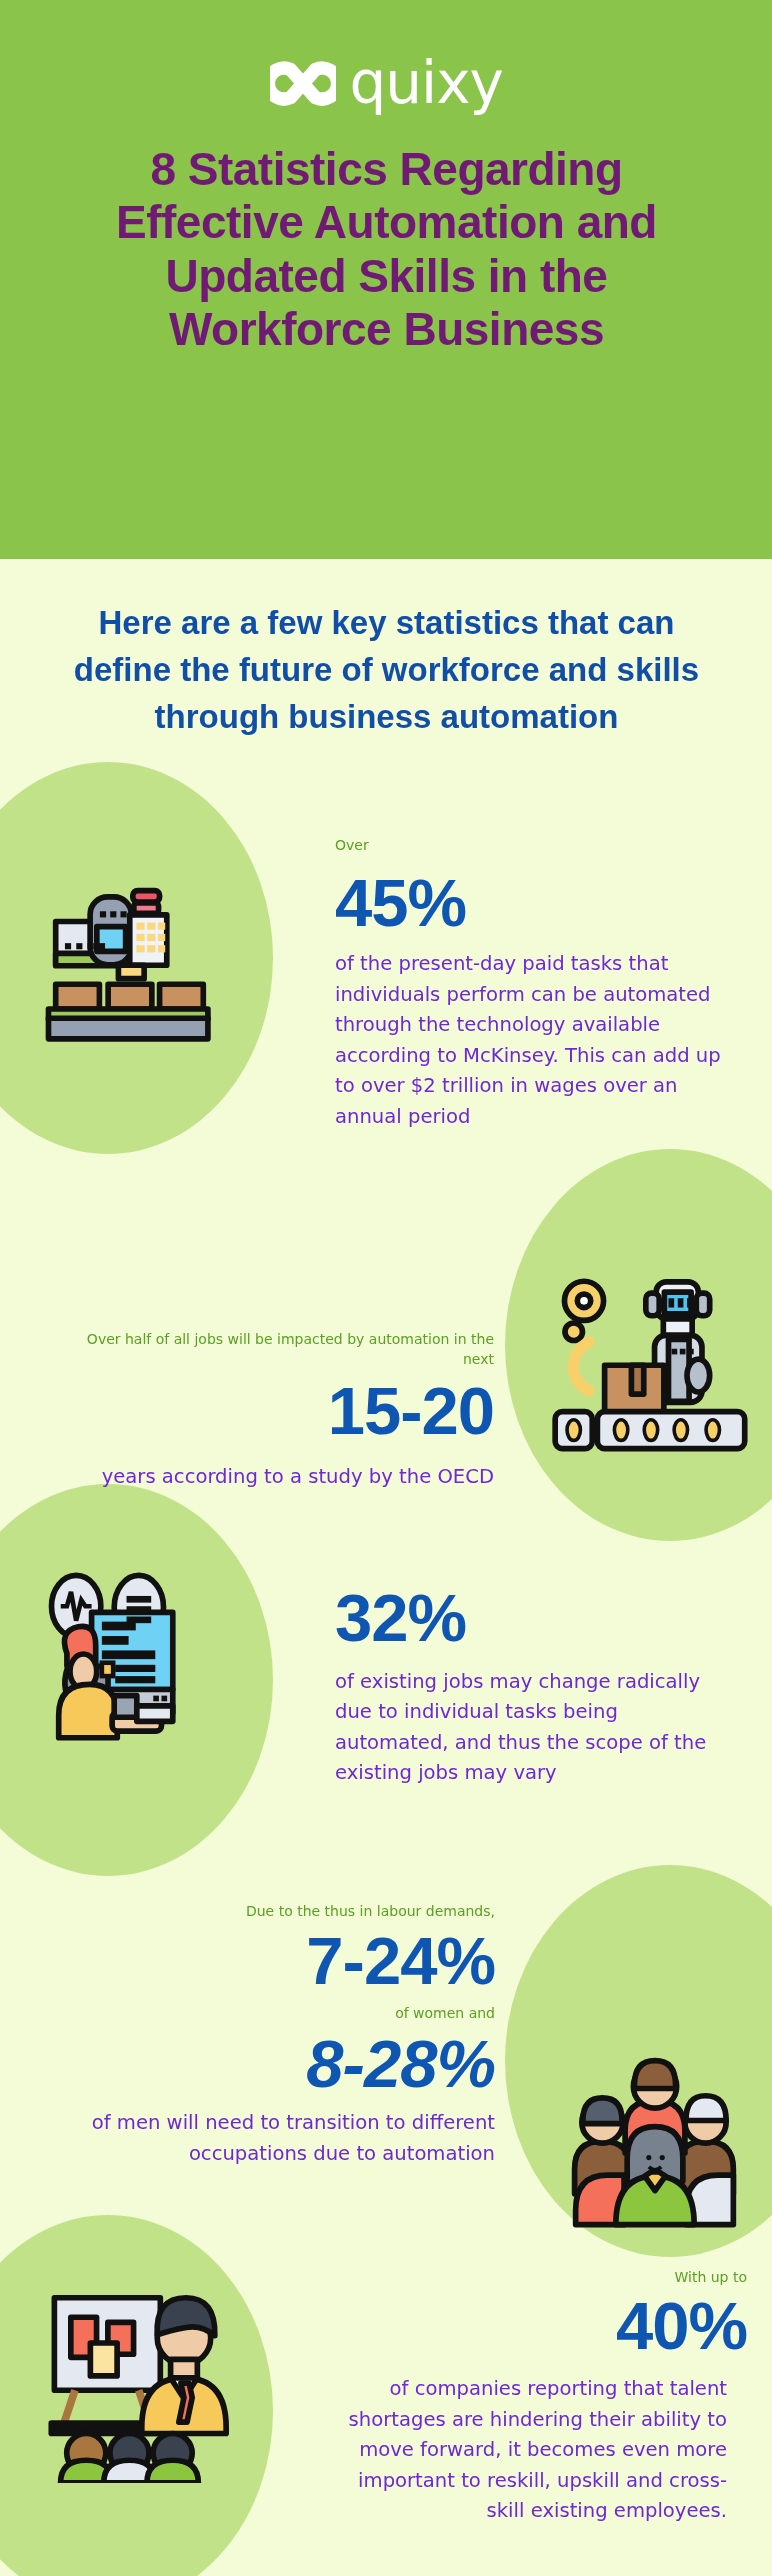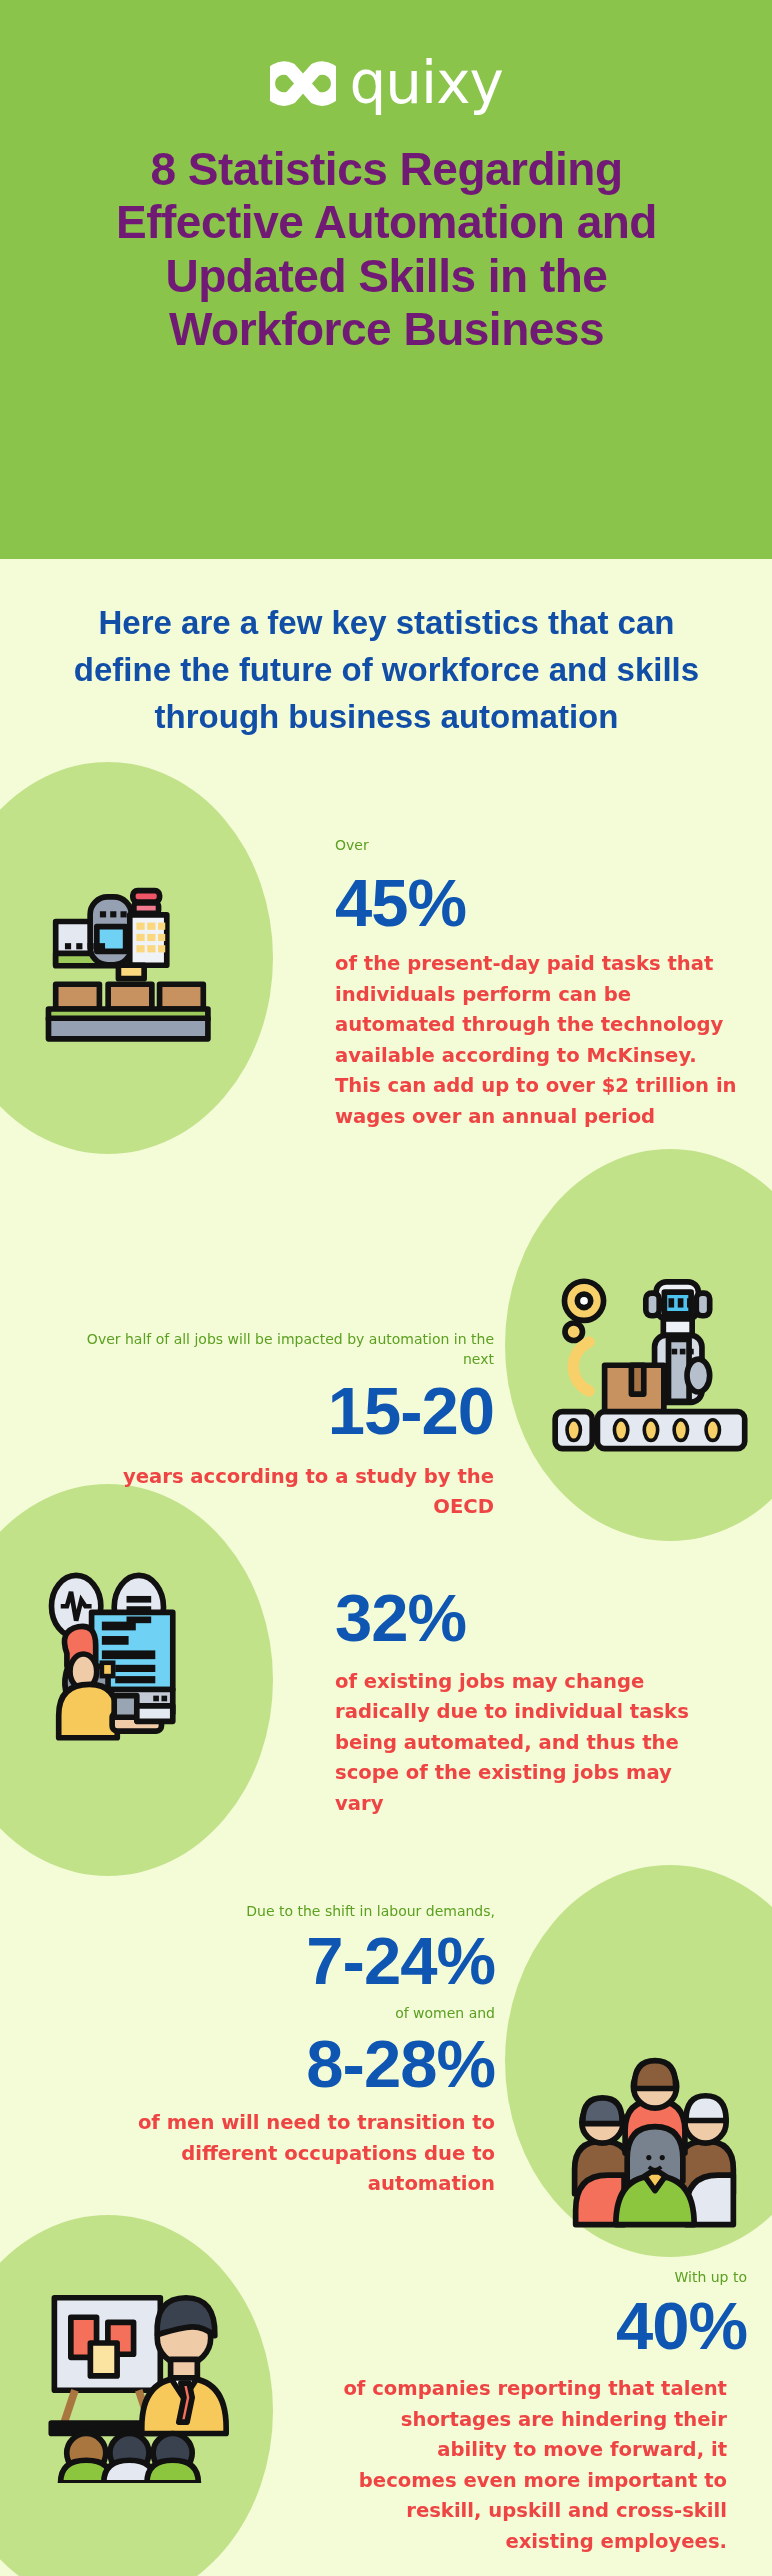--- a/index.html
+++ b/index.html
@@ -46,21 +46,21 @@
   .eyebrow{
     color:#5BA020; font-size:14px; line-height:1.45; font-weight:500;
     font-family:"DejaVu Sans", sans-serif;
   }
   .bignum{
     color:#0F56B3; font-size:67px; font-weight:bold; line-height:1.08;
     font-family:"Liberation Sans Narrow","Liberation Sans",sans-serif;
     letter-spacing:-1px;
   }
   .body-copy{
-    color:#ef4444; font-size:19.6px; line-height:1.56; font-weight:700;
+    color:#6d28d9; font-size:19.6px; line-height:1.56; font-weight:400;
     font-family:"DejaVu Sans", sans-serif;
   }
   .align-right{ text-align:right; }
   .align-left{ text-align:left; }
   .art{ position:absolute; z-index:3; }
 </style>
 </head>
 <body>
 
 <div class="header">
@@ -229,24 +229,24 @@
       <path d="M176 264 l20 28 l20 -28 l-12 -8 l-16 0 Z" fill="#F7C95B"></path>
     </g>
     <g fill="#111111">
       <circle cx="184" cy="228" r="5"></circle>
         <circle cx="210" cy="228" r="5"></circle>
       <path d="M184 246 q12 12 24 0" fill="none" stroke="#111111" stroke-width="7"></path>
     </g>
   </svg>
 </div>
 <div class="stat-text align-right" style="left:67px; top:1901px; width:428px;">
-  <div class="eyebrow">Due to the shift in labour demands,</div>
+  <div class="eyebrow">Due to the thus in labour demands,</div>
   <div class="bignum" style="margin-top:4.1px;">7-24%</div>
   <div class="eyebrow" style="margin-top:5.2px;">of women and</div>
-  <div class="bignum" style="margin-top:5.2px;">8-28%</div>
+  <div class="bignum" style="margin-top:5.2px;font-style:italic;">8-28%</div>
   <div class="body-copy" style="margin-top:7.2px;">of men will need to transition to different occupations due to automation</div>
 </div>
 
 <div class="art" style="left:41px; top:2277px; width:216px; height:206px;">
   <svg width="216" height="206" viewBox="0 0 420 400">
     <g stroke="#111111" stroke-width="11" stroke-linejoin="round">
       <rect x="26" y="40" width="206" height="180" fill="#E4E8F0"></rect>
       <rect x="58" y="78" width="50" height="78" fill="#F4705A"></rect>
       <rect x="130" y="88" width="50" height="62" fill="#F4705A"></rect>
       <rect x="96" y="128" width="52" height="64" fill="#FBE3A2"></rect>

